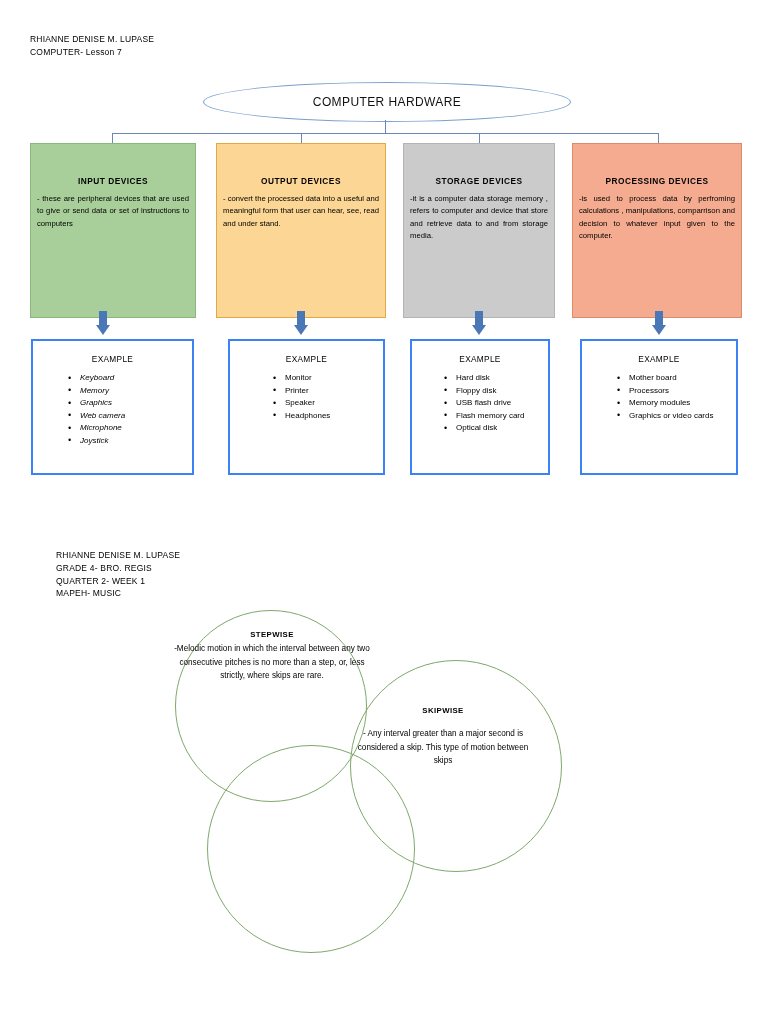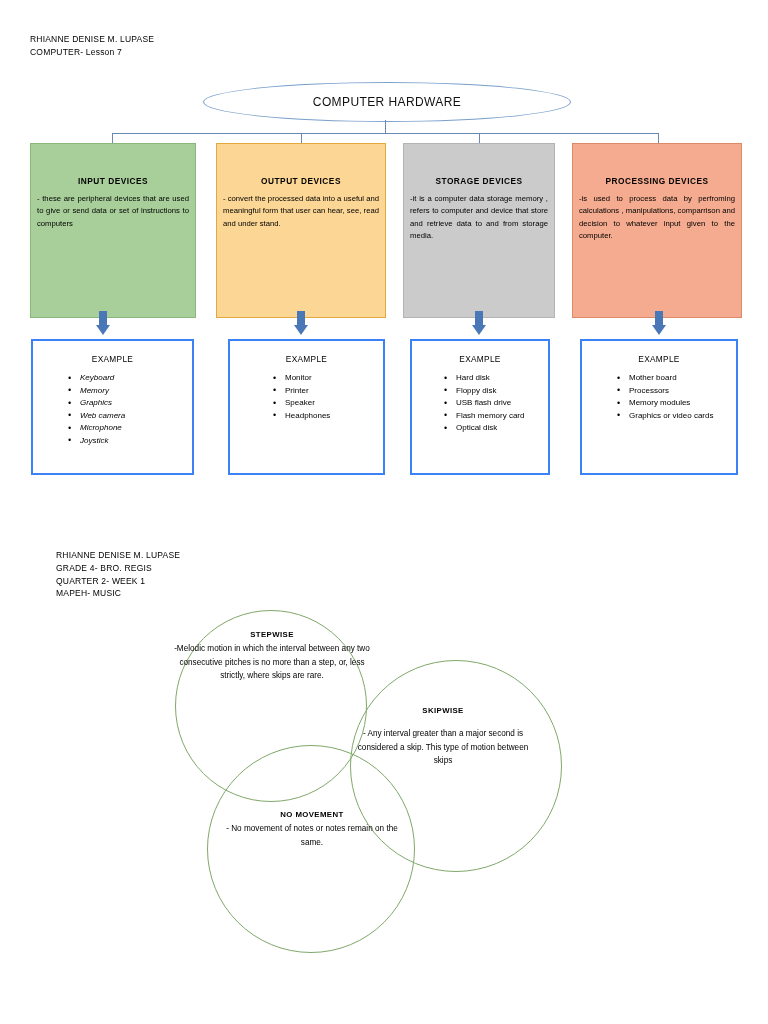--- a/index.html
+++ b/index.html
@@ -186,19 +186,15 @@
     <div class="circle c-none"></div>
 
     <div class="venn-text t-step">
       <div class="venn-title">STEPWISE</div>
       <div class="venn-body">-Melodic motion in which the interval between any two consecutive pitches is no more than a step, or, less strictly, where skips are rare.</div>
     </div>
     <div class="venn-text t-skip">
       <div class="venn-title">SKIPWISE</div>
       <div class="venn-body" style="margin-top:12px;">- Any interval greater than a major second is considered a skip. This type of motion between skips</div>
     </div>
-    <div class="venn-text t-none">
-      <div class="venn-title">NO MOVEMENT</div>
-      <div class="venn-body">-    No movement of notes or notes remain on the same.</div>
-    </div>
   </div>
 
 </div>
 
 </body></html>

